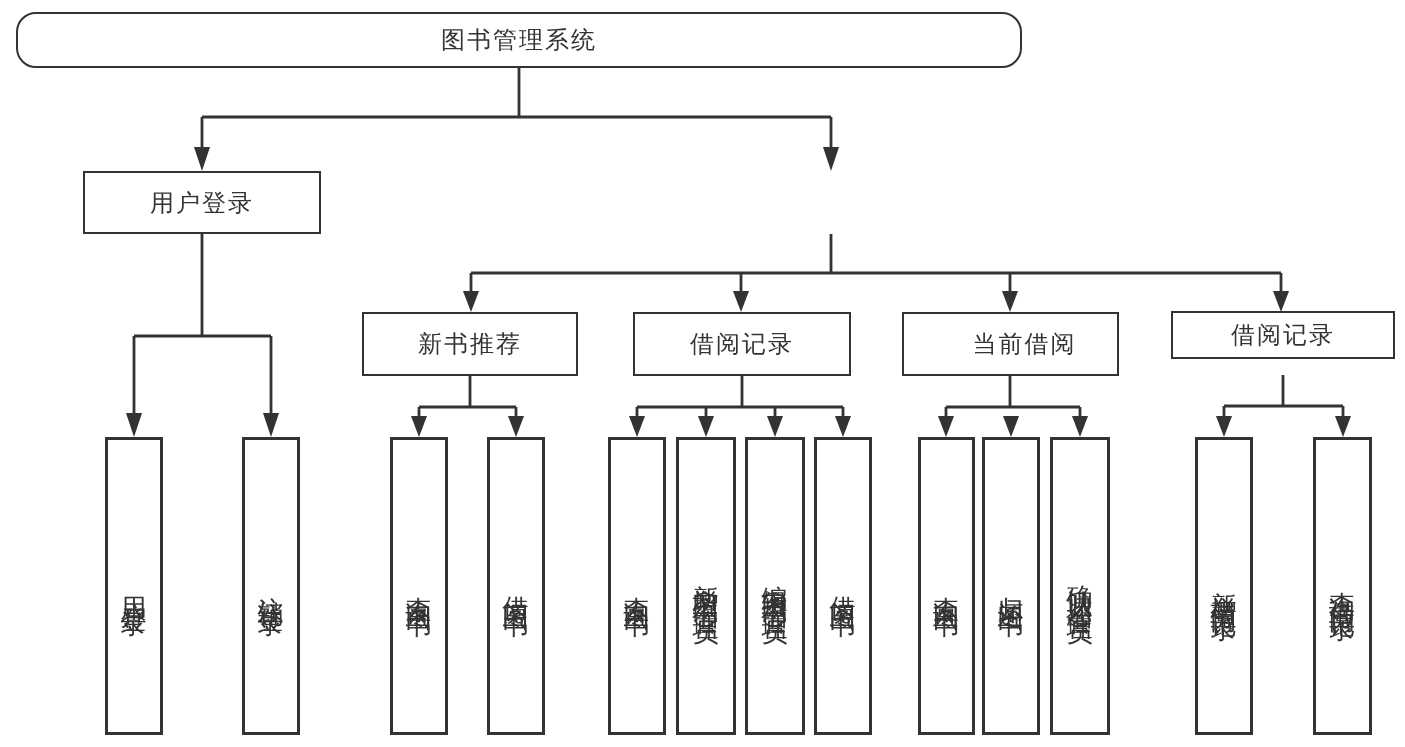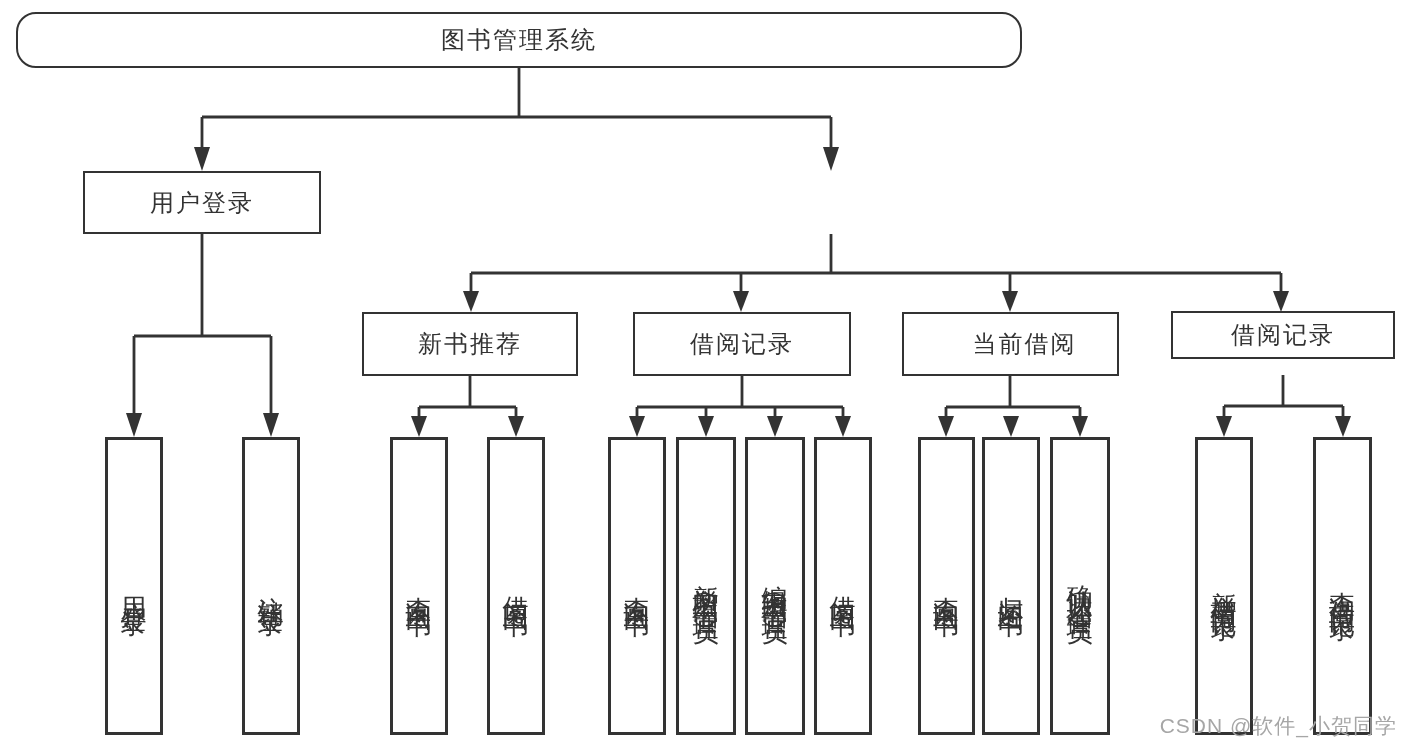--- a/index.html
+++ b/index.html
@@ -132,15 +132,14 @@
     <span class="vtext">确认归还（管理员）</span>
   </div>
 
   <div class="vbox" style="left:1195px;top:437px;width:58px;height:298px;">
     <span class="vtext">新增借阅记录</span>
   </div>
   <div class="vbox" style="left:1313px;top:437px;width:59px;height:298px;">
     <span class="vtext">查询借阅记录</span>
   </div>
 
-  <div class="watermark">CSDN @软件_小贺同学</div>
 
 </div>
 
 </body></html>

